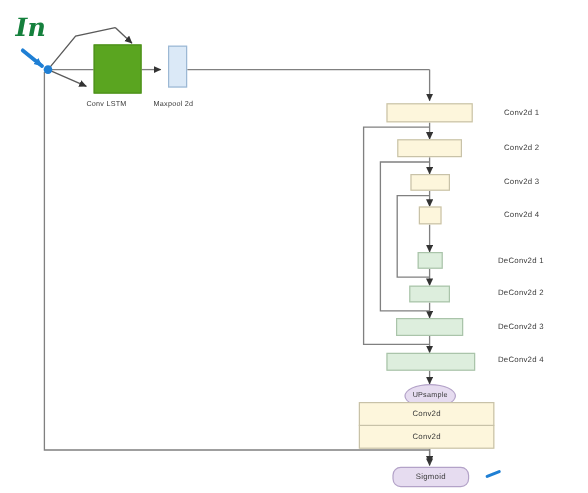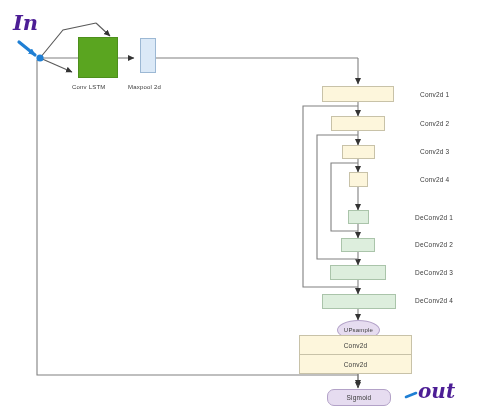--- a/index.html
+++ b/index.html
@@ -72,21 +72,21 @@
   }
   .under-label {
     position: absolute;
     font-size: 6px;
     color: #3a3a3a;
     white-space: nowrap;
     letter-spacing: .2px;
   }
   .hand {
     position: absolute;
-    color: #4c1d95;
+    color: #15803d;
     font-family: "DejaVu Serif", serif;
     font-style: italic;
     font-weight: bold;
     white-space: nowrap;
   }
   #hand-in {
     font-size: 21px;
     left: 13px;
     top: 10px;
   }
@@ -161,21 +161,20 @@
 
     <g stroke="#1f7fd4" stroke-width="2.6" fill="none" stroke-linecap="round">
       <path d="M406,397 L416,393"></path>
     </g>
 
     <circle cx="40" cy="58" r="3.6" fill="#1f7fd4"></circle>
   </svg>
 
   <div class="hand" id="hand-in">In</div>
 
-  <div class="hand" id="hand-out">out</div>
 
   <div class="node lstm-block" style="left:78px; top:37px; width:40px; height:41px;"></div>
   <div class="under-label" style="left:72px; top:84px;">Conv LSTM</div>
 
   <div class="node maxpool-block" style="left:140px; top:38px; width:16px; height:35px;"></div>
   <div class="under-label" style="left:128px; top:84px;">Maxpool 2d</div>
 
   <div class="node conv-block" style="left:322px; top:86px; width:72px; height:16px;"></div>
   <div class="side-label" style="left:420px; top:91px;">Conv2d 1</div>
 

